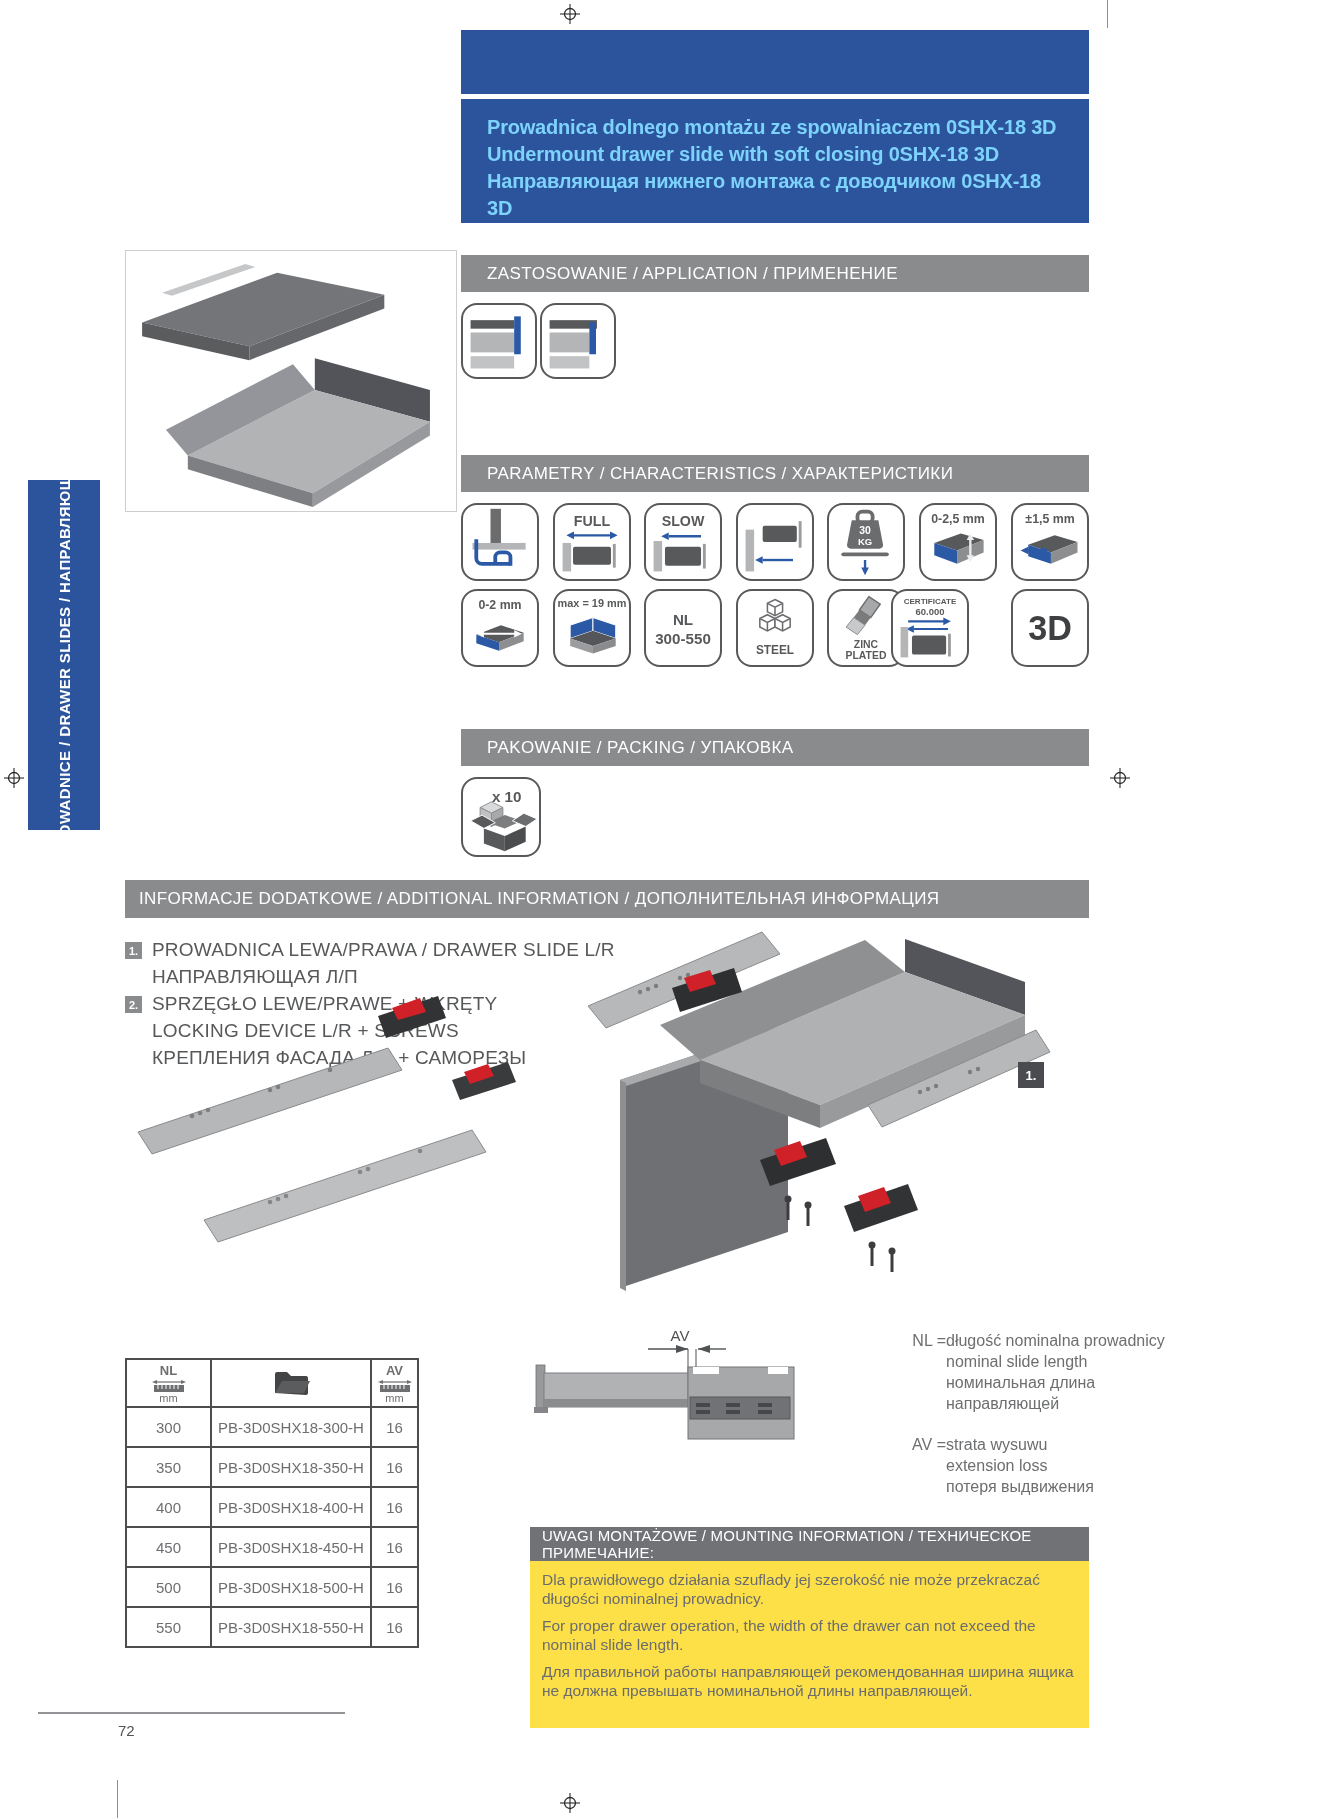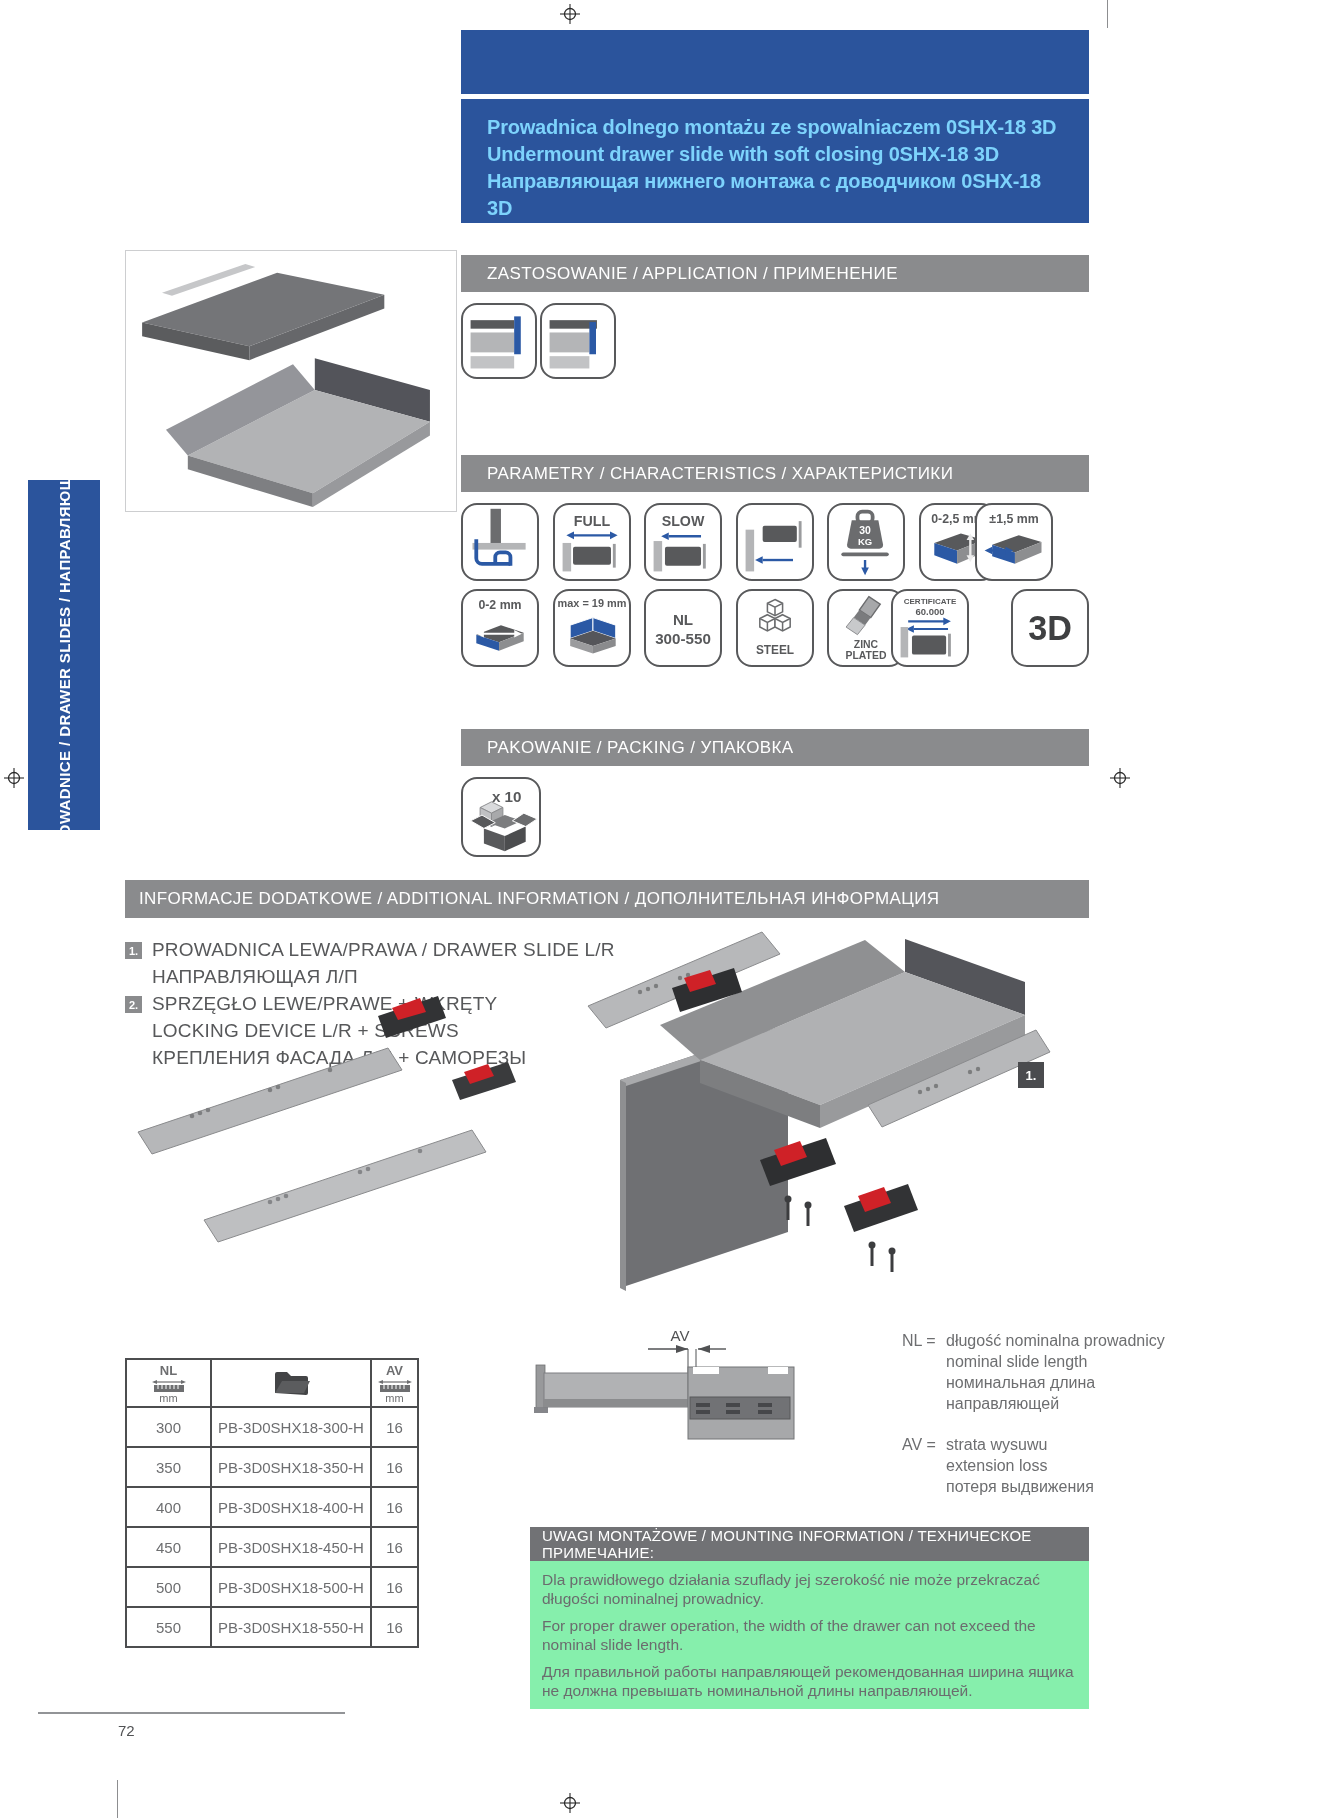--- a/index.html
+++ b/index.html
@@ -42,27 +42,27 @@
                       font-size:15px; color:#6d6e70; }
   table.slide-table th, table.slide-table td { border:2px solid #4c4d4f; text-align:center; vertical-align:middle; }
   table.slide-table th { height:48px; font-size:13px; font-weight:bold; }
   table.slide-table td { height:40px;margin-top:27px; }
   .col-nl { width:85px; } .col-code { width:160px; } .col-av { width:47px; }
   .unit { font-size:11px; font-weight:normal; display:block; line-height:10px; }
   .ruler { display:block; margin:1px auto 0; }
 
   
   .note { position:absolute; left:902px; font-size:16px; line-height:21px; color:#6d6e70; display:flex; }
-  .note .lbl { width:44px; flex:none; }
+  .note .lbl { width:44px; flex:none;text-align:right; }
 
   
   .mount-box { position:absolute; left:530px; top:1527px; width:559px; }
   .mount-head { background:#717275; color:#fff; font-weight:normal; font-size:15px; height:34px;
                 display:flex; align-items:center; padding-left:12px; letter-spacing:0.2px; }
-  .mount-body { background:#86efac; padding:9px 14px 9px 12px; font-size:15.5px; line-height:19px; color:#6b6c6e; }
+  .mount-body { background:#fde047; padding:9px 14px 28px 12px; font-size:15.5px; line-height:19px; color:#6b6c6e; }
   .mount-body p { margin-bottom:8px; }
   .mount-body p:last-child { margin-bottom:0; }
 
   .page-num { position:absolute; left:118px; top:1722px; font-size:15px; color:#515254; }
   .foot-line { position:absolute; left:38px; top:1712px; width:307px; height:2px; background:#929497; }
 
   .crophair { position:absolute; width:20px; height:20px; }
   .cropline-v { position:absolute; width:1px; background:#8d8e90; }
 </style>
 </head>
@@ -193,21 +193,21 @@
   <svg viewBox="0 0 78 78">
     <text x="39" y="19" text-anchor="middle" font-size="13" font-weight="bold" fill="#58595b">0-2,5 mm</text>
     <polygon points="14,40 42,30 66,37 38,48" fill="#58595b"></polygon>
     <polygon points="14,40 38,48 38,62 14,53" fill="#2b59a5"></polygon>
     <polygon points="38,48 66,37 66,50 38,62" fill="#8d8e90"></polygon>
     <line x1="52" y1="36" x2="52" y2="54" stroke="#ececec" stroke-width="2.5"></line>
     <polygon points="52,30 48,37 56,37" fill="#ececec"></polygon>
     <polygon points="52,60 48,53 56,53" fill="#ececec"></polygon>
   </svg>
 </div>
-<div class="tile" style="left:975px;top:503px;border-radius:17px;">
+<div class="tile" style="left:1011px;top:503px;">
   <svg viewBox="0 0 78 78">
     <text x="39" y="19" text-anchor="middle" font-size="13" font-weight="bold" fill="#58595b">±1,5 mm</text>
     <polygon points="16,42 44,32 68,39 40,50" fill="#58595b"></polygon>
     <polygon points="16,42 40,50 40,62 16,54" fill="#2b59a5"></polygon>
     <polygon points="40,50 68,39 68,50 40,62" fill="#8d8e90"></polygon>
     <line x1="14" y1="48" x2="32" y2="48" stroke="#2b59a5" stroke-width="2.5"></line>
     <polygon points="8,48 16,44 16,52" fill="#2b59a5"></polygon>
     <polygon points="38,48 30,44 30,52" fill="#2b59a5"></polygon>
   </svg>
 </div>

